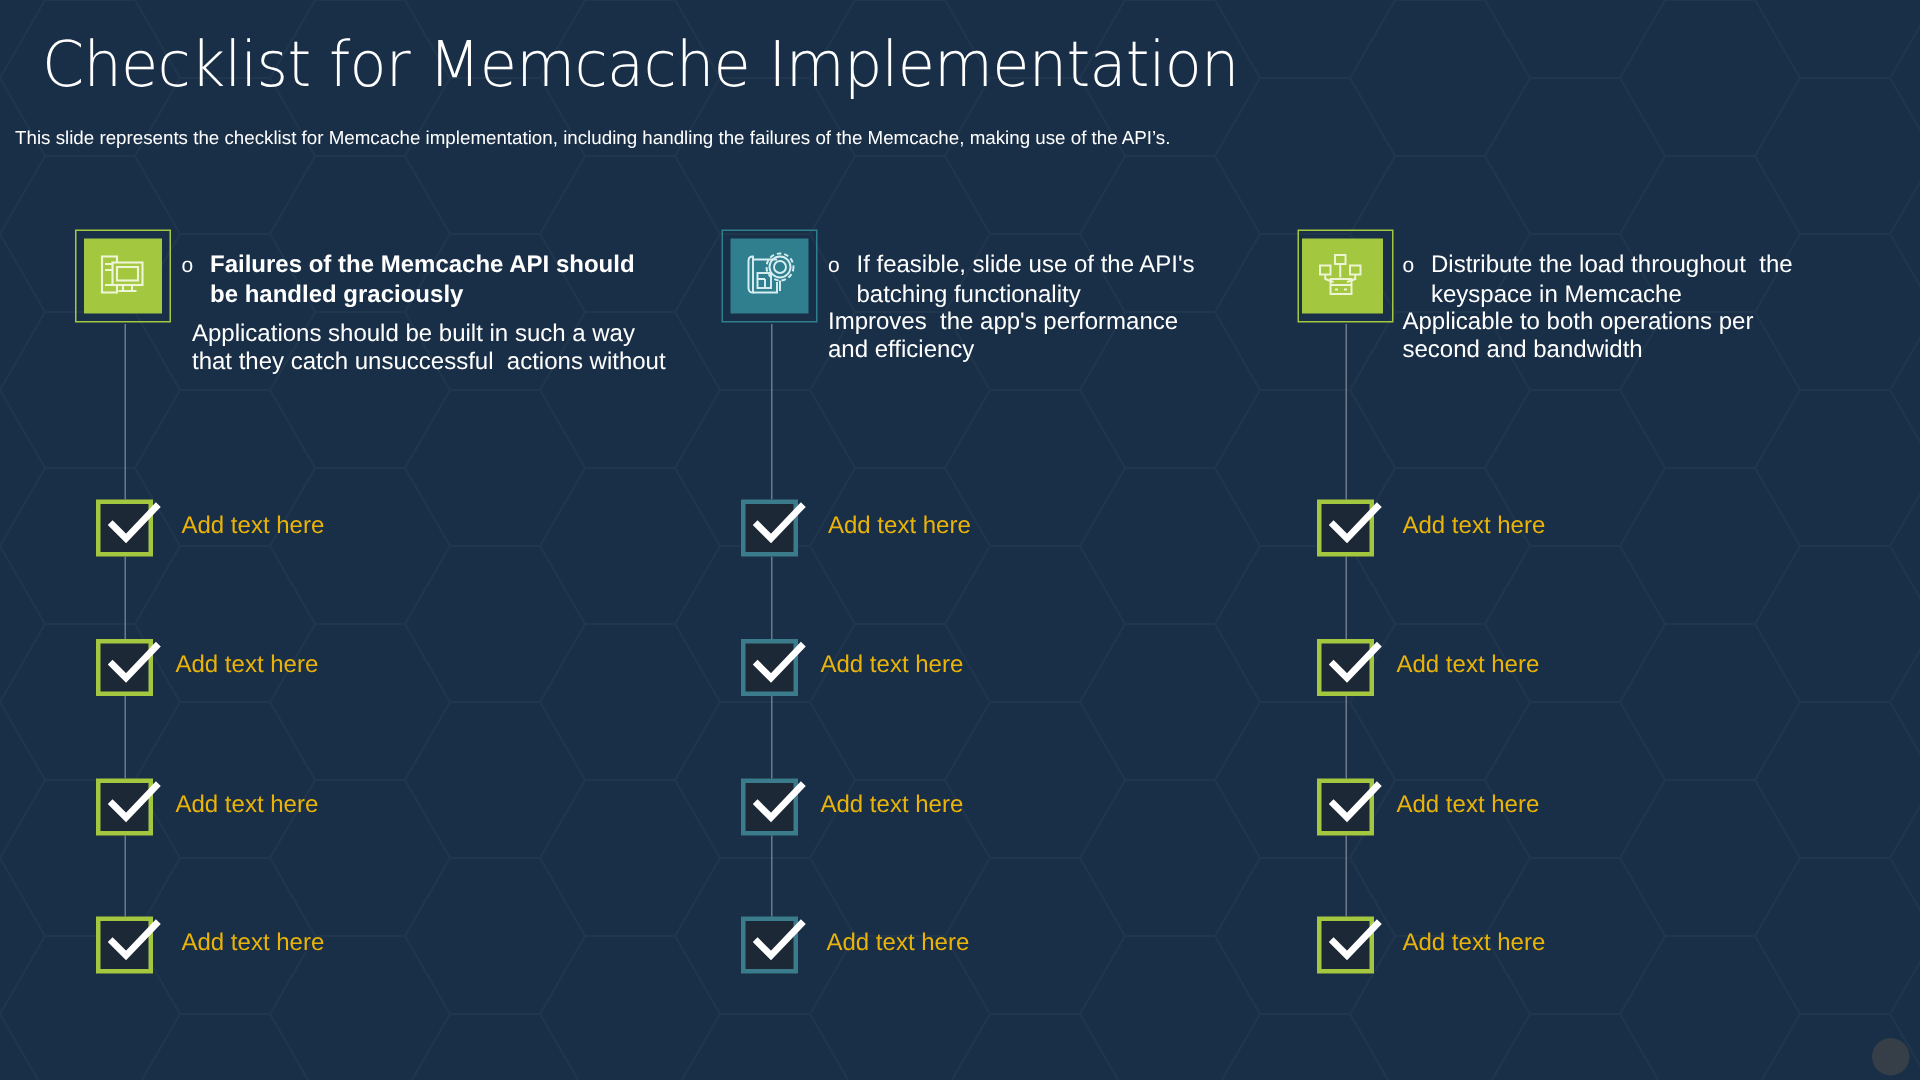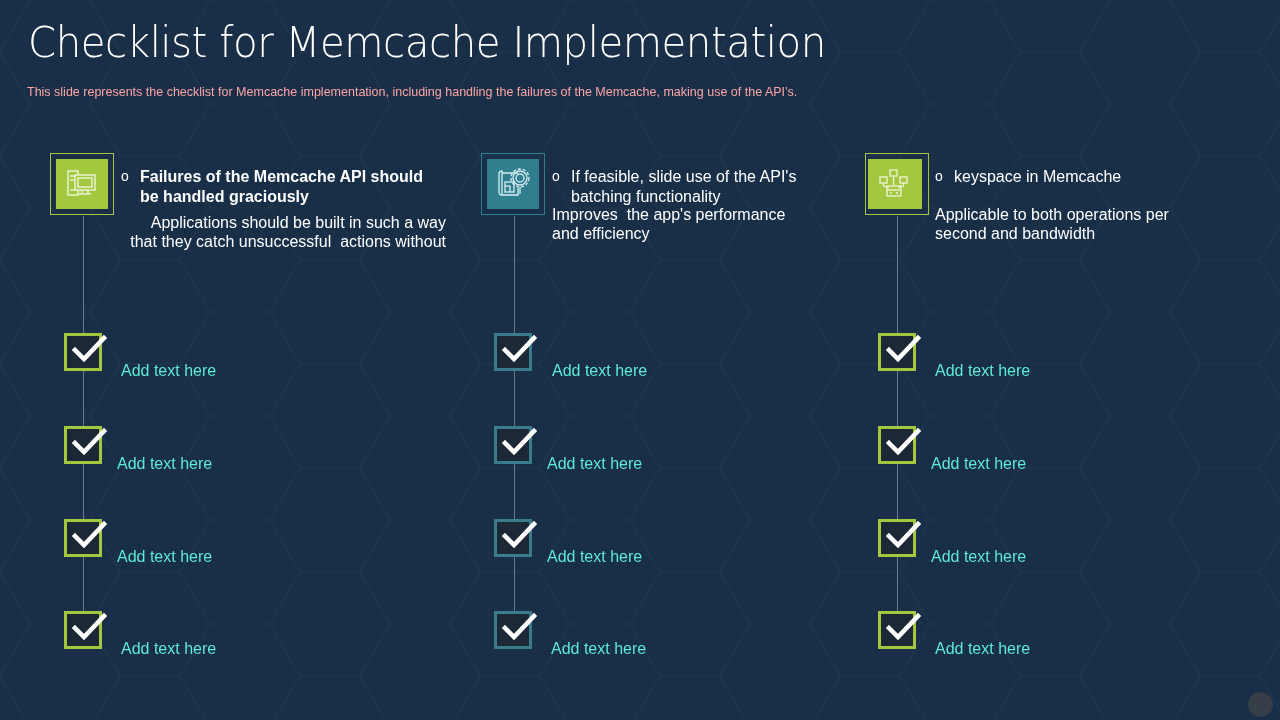--- a/index.html
+++ b/index.html
@@ -15,22 +15,22 @@
       pointer-events: none;
     }
     .title {
       position: absolute; left: 28px; top: 18px;
       font-family: "DejaVu Sans", sans-serif;
       font-weight: 300; font-size: 42px; letter-spacing: -0.5px;
       color: #ffffff; white-space: nowrap;
       transform: scaleX(0.96); transform-origin: left center;
     }
     .subtitle {
-      position: absolute; left: 27px; top: 85px;
-      font-size: 12.5px; color: #fca5a5; white-space: nowrap;
+      position: absolute; left: 10px; top: 85px;
+      font-size: 12.5px; color: #ffffff; white-space: nowrap;
     }
     .col { position: absolute; top: 0; }
     .vline {
       position: absolute; width: 1px; background: #8e9aa8; opacity: 0.7;
     }
     .icon-frame {
       position: absolute; width: 64px; height: 62px;
       box-sizing: border-box;
     }
     .icon-box {
@@ -49,22 +49,21 @@
     .check-item { position: absolute; height: 38px; }
     .cbox {
       position: absolute; left: 0; top: 0; width: 38px; height: 38px;
       box-sizing: border-box; background: #1c2836;
       border: 3px solid #a3c840;
     }
     .cbox.teal { border-color: #3b7c8c; }
     .cbox svg { position: absolute; left: 5px; top: -4px; }
     .clabel {
       position: absolute; top: 9px; font-size: 16px; white-space: nowrap;
-      color: #5eead4;
-      margin-top: 20px;
+      color: #eab308;
     }
     .corner-dot {
       position: absolute; left: 1248px; top: 692px; width: 25px; height: 25px;
       border-radius: 50%; background: #363e48;
     }
   </style>
 </head>
 <body>
 
 <svg class="hexbg" width="1280" height="720" viewBox="0 0 1280 720">
@@ -94,21 +93,21 @@
           <line x1="23" y1="21" x2="23" y2="25"></line>
         <line x1="14" y1="25" x2="26" y2="25"></line>
       </svg>
     </div>
   </div>
   <div class="heading" style="left:121px; top:167px; width:330px; font-weight:bold;">
     <span class="bullet" style="font-weight:normal;">o</span>
     <span class="htext">Failures of the Memcache API should</span>
     <span class="htext">be handled graciously</span>
   </div>
-  <div class="desc" style="left:116px; top:213px; width:330px;text-align:right;">
+  <div class="desc" style="left:128px; top:213px; width:330px;">
     <div>Applications should be built in such a way</div>
     <div style="white-space:pre;">that they catch unsuccessful  actions without</div>
   </div>
 
   <div class="check-item" style="left:64px; top:333px;">
     <div class="cbox">
       <svg width="36" height="32" viewBox="0 0 36 32">
           <path d="M3 18 L12 27 L32 6" fill="none" stroke="#ffffff" stroke-width="4.5" stroke-linecap="square"></path>
         </svg>
     </div>
@@ -212,20 +211,21 @@
         <path d="M15.5 8 L15.5 17 M5.5 15 L5.5 18 L11 20 M25.5 15 L25.5 18 L20 20"></path>
         <rect x="9" y="18" width="14" height="10"></rect>
         <line x1="9" y1="22" x2="23" y2="22"></line>
         <line x1="12" y1="25" x2="14" y2="25"></line>
           <line x1="18" y1="25" x2="20" y2="25"></line>
       </svg>
     </div>
   </div>
   <div class="heading" style="left:935px; top:167px; width:300px;">
     <span class="bullet">o</span>
+    <span class="htext" style="white-space:pre;">Distribute the load throughout  the</span>
     <span class="htext">keyspace in Memcache</span>
   </div>
   <div class="desc" style="left:935px; top:205px; width:300px;">
     <div>Applicable to both operations per</div>
     <div>second and bandwidth</div>
   </div>
 
   <div class="check-item" style="left:878px; top:333px;">
     <div class="cbox">
       <svg width="36" height="32" viewBox="0 0 36 32">

